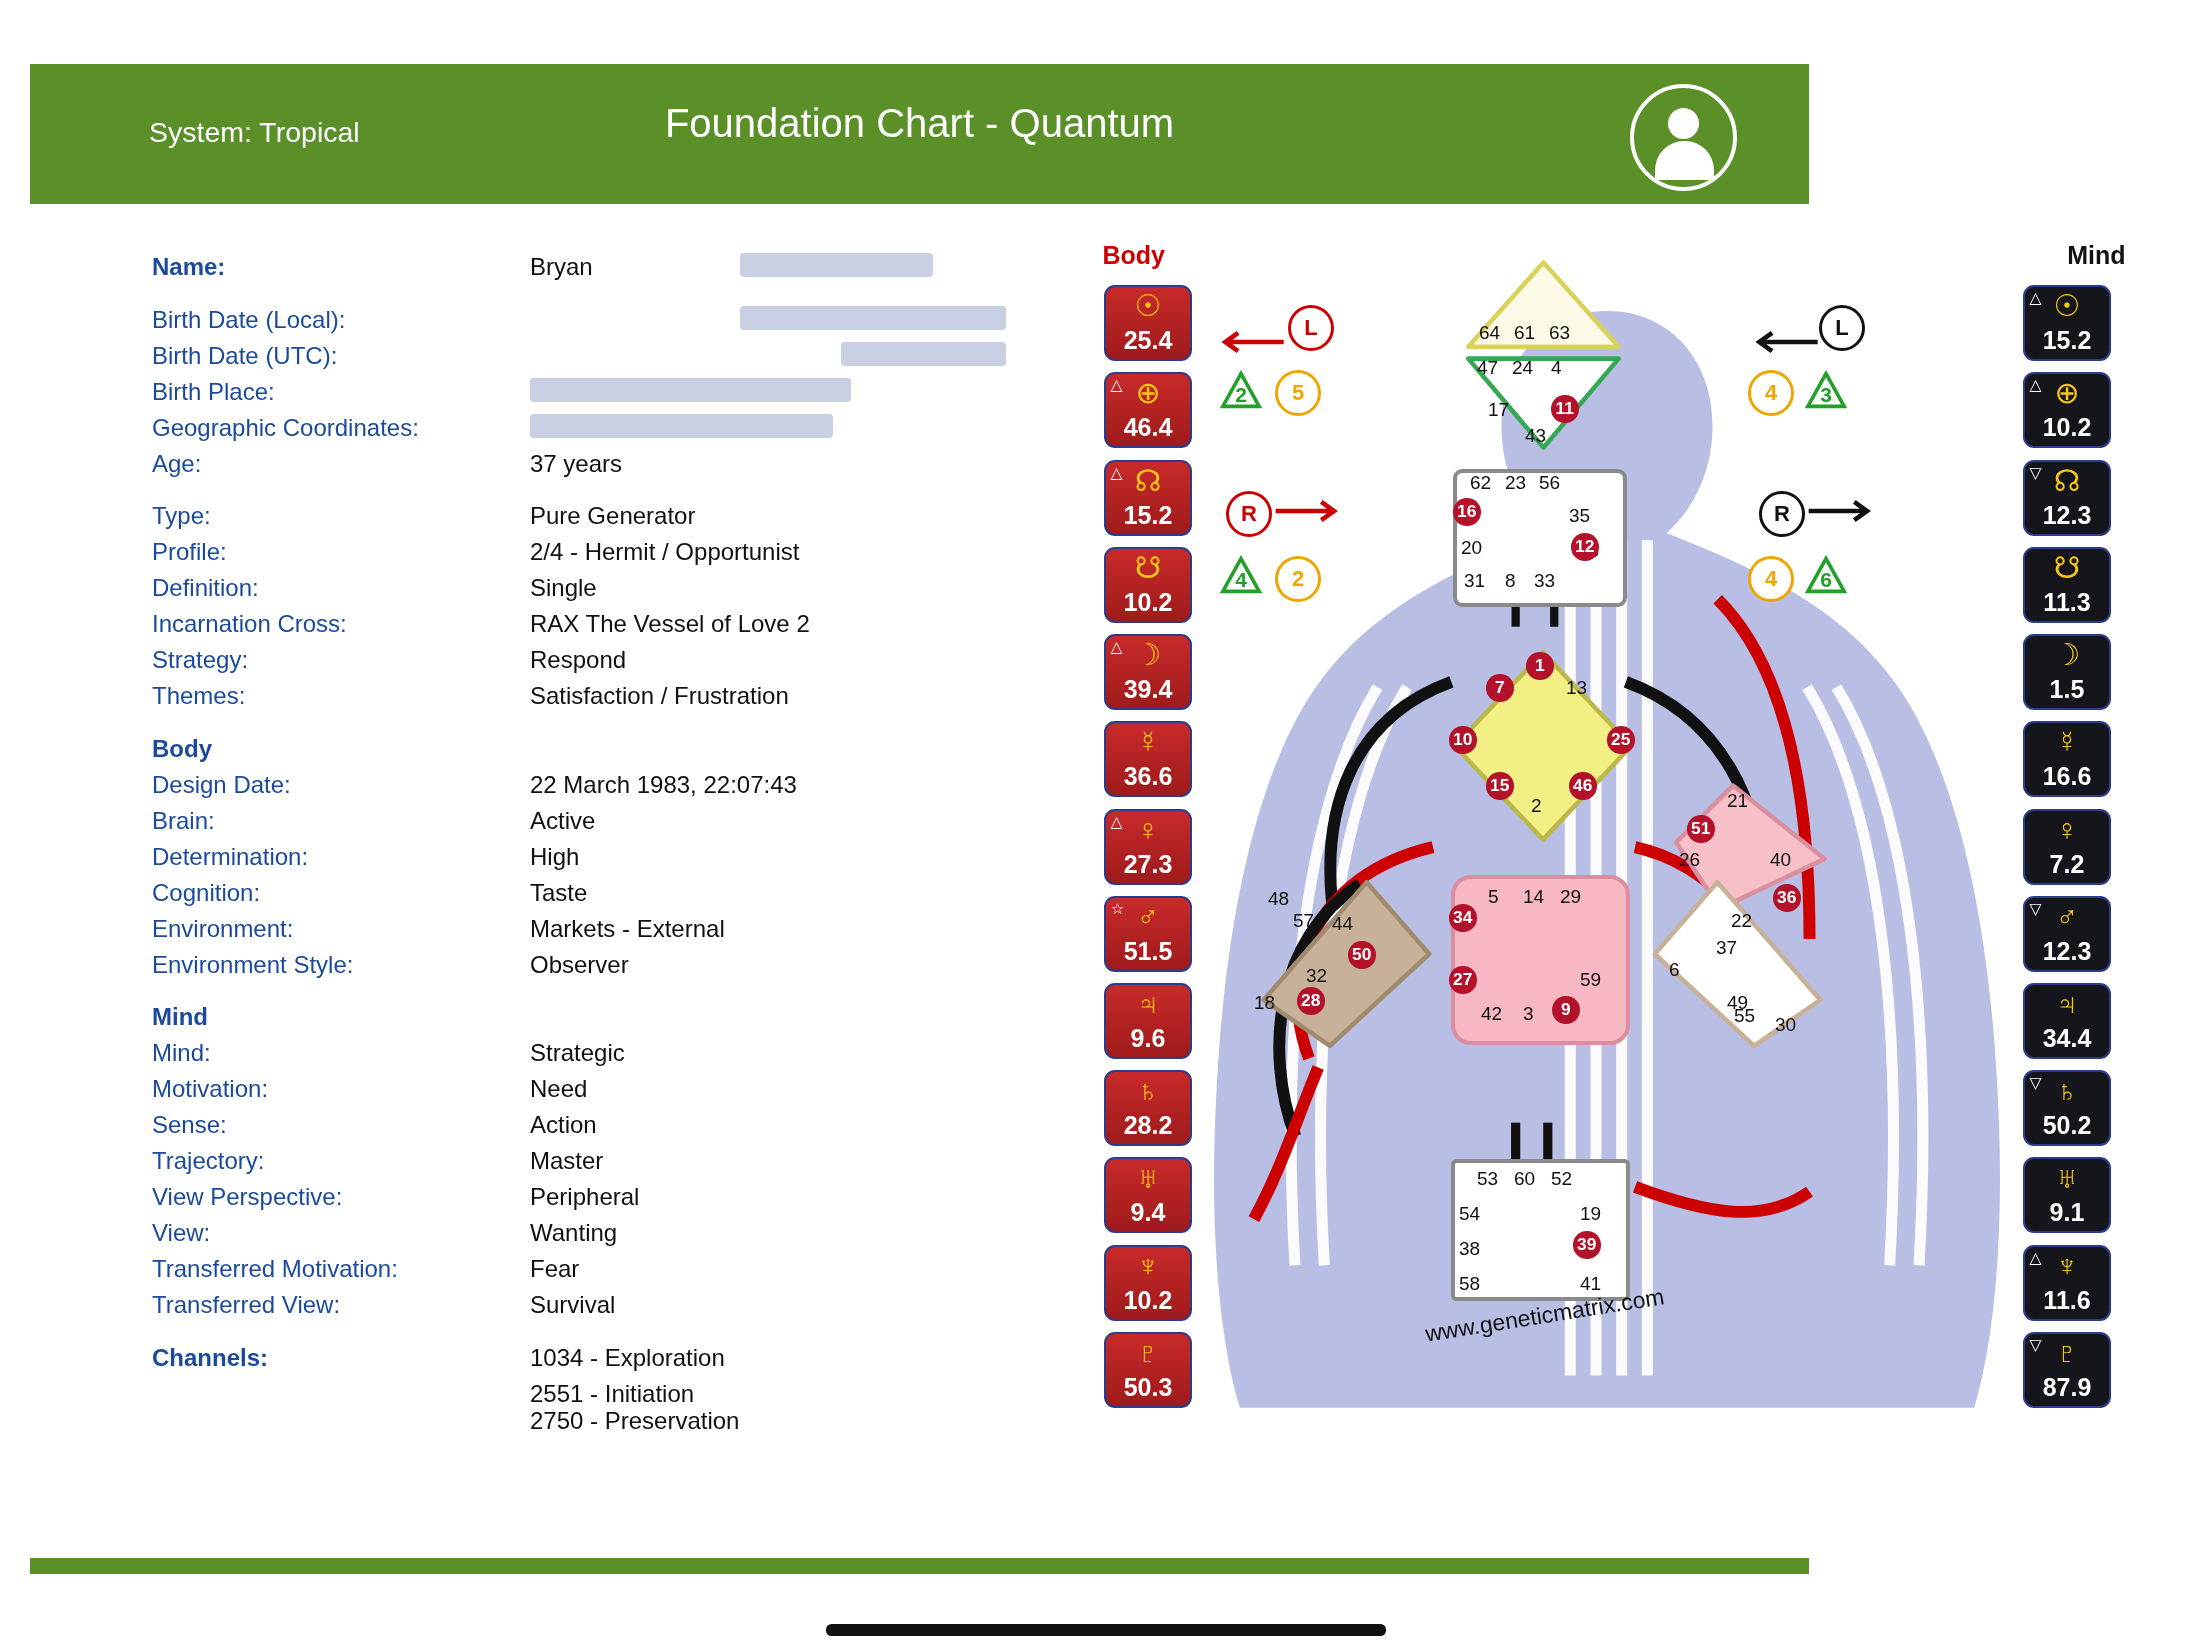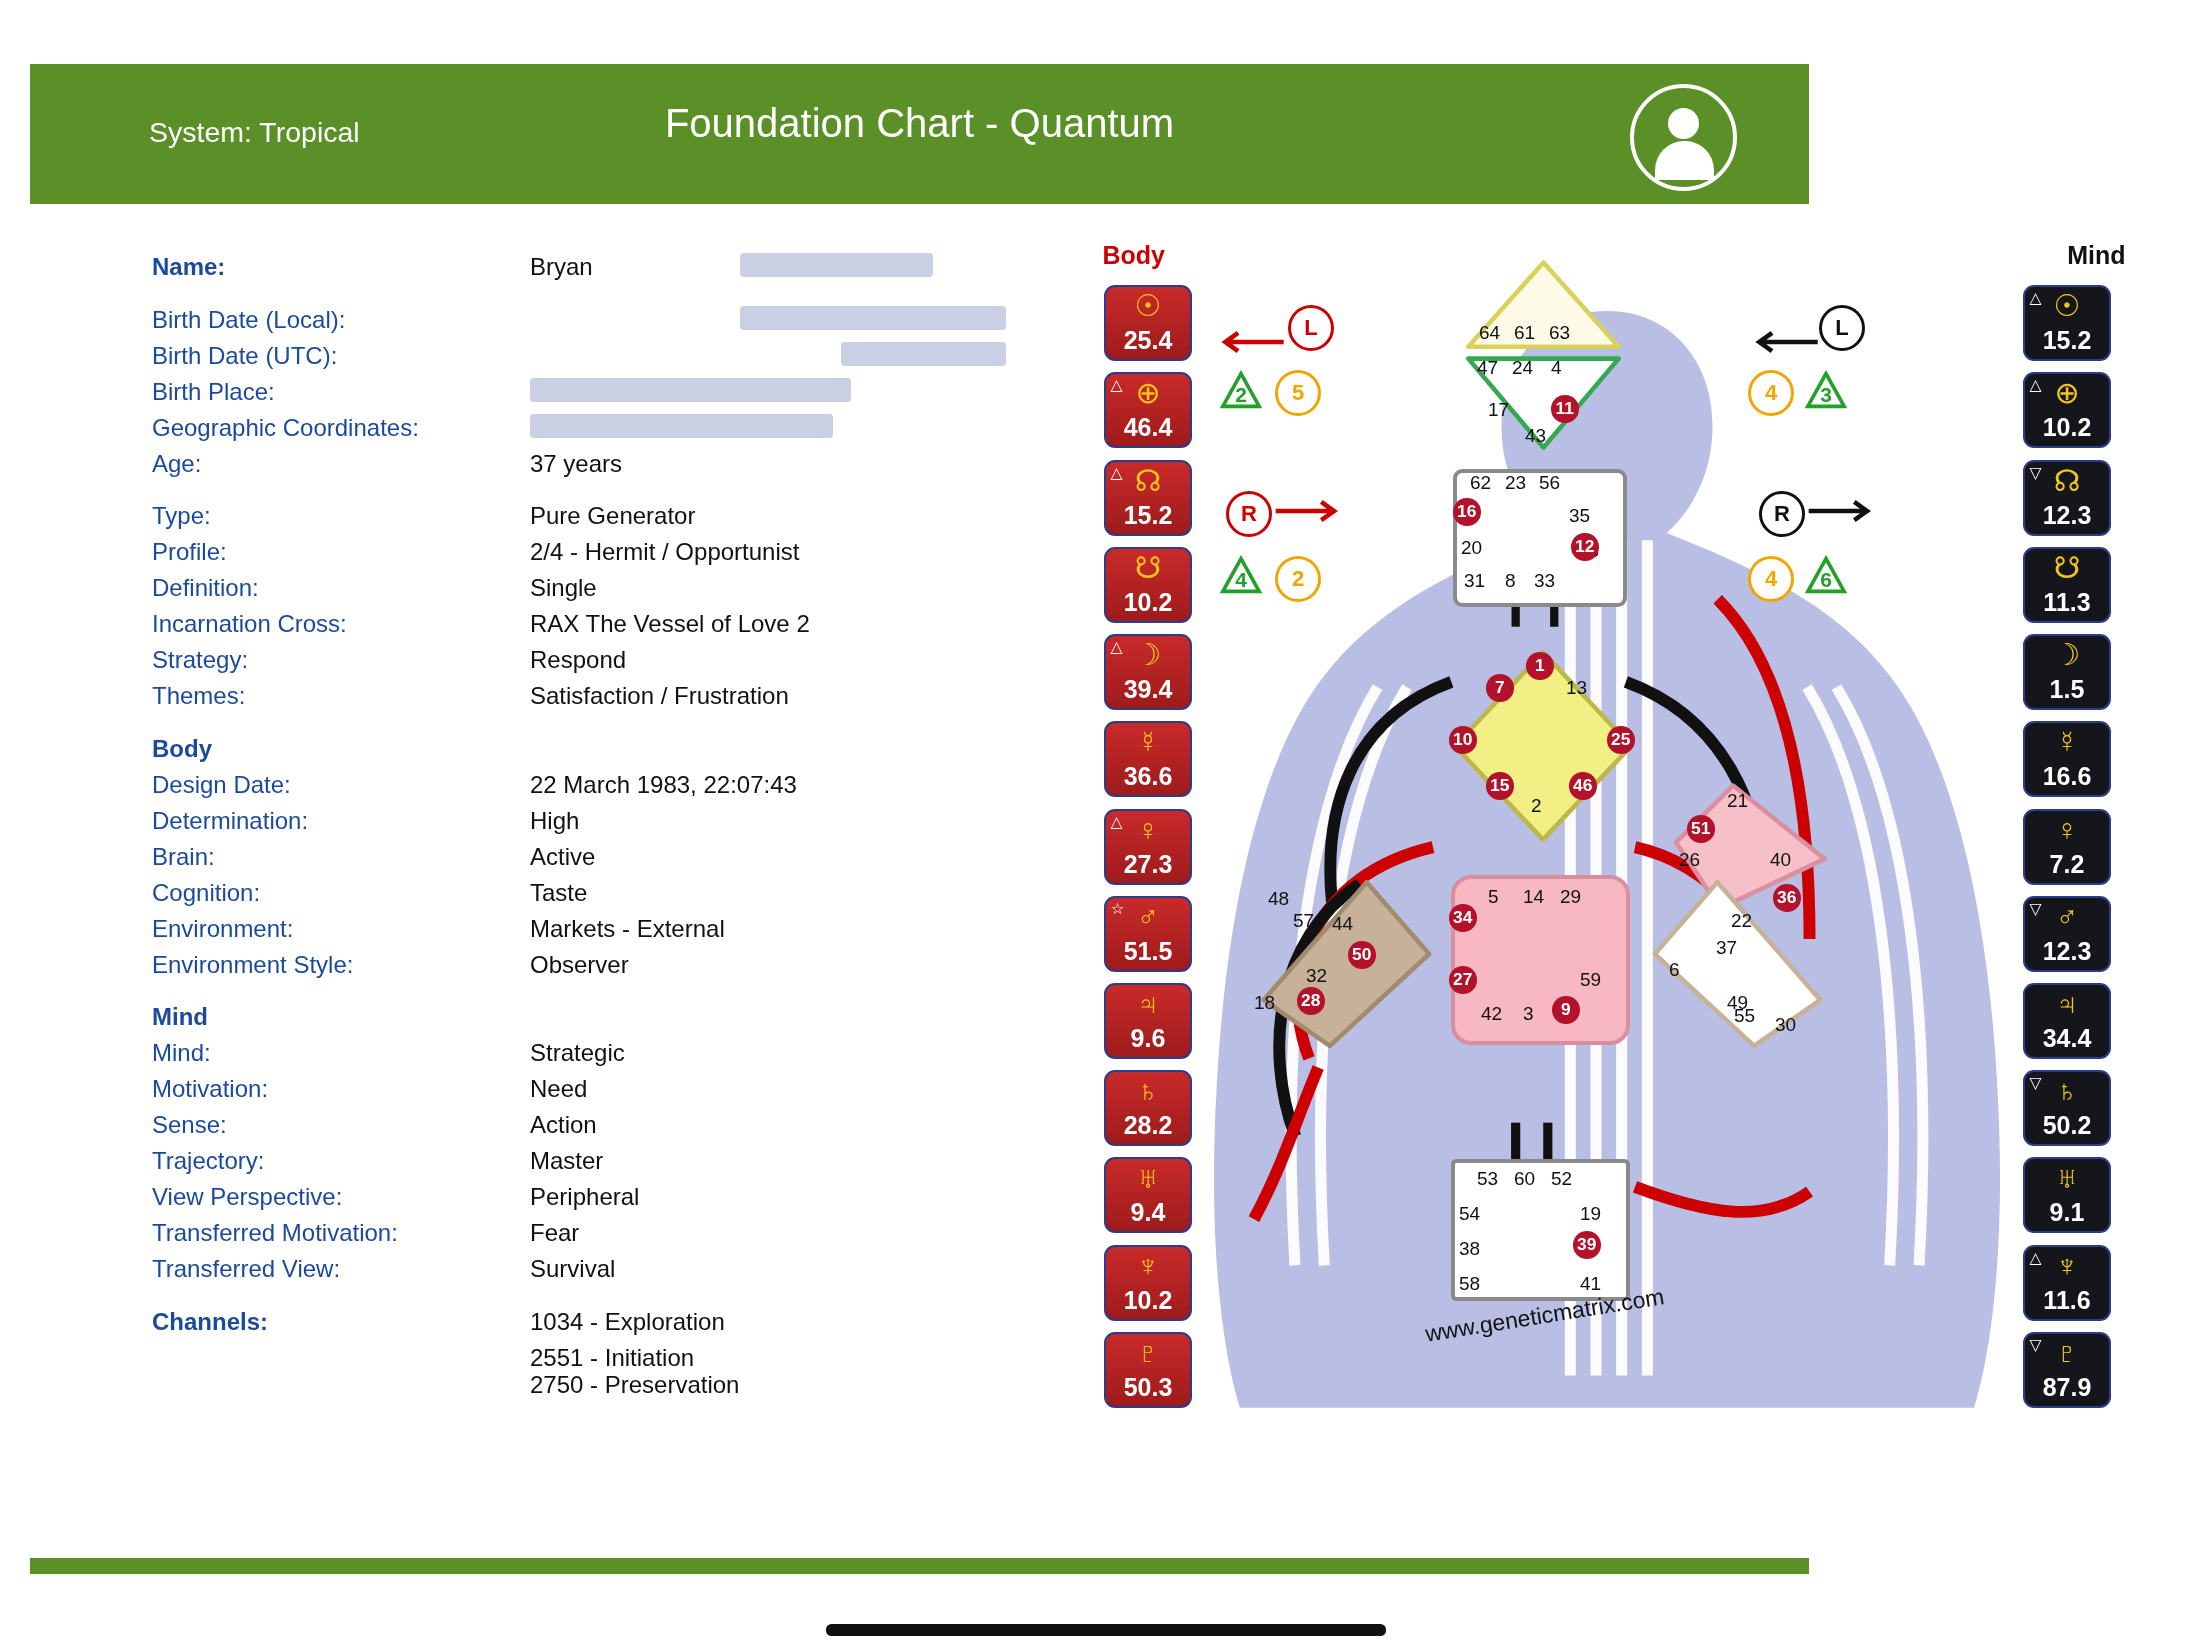--- a/index.html
+++ b/index.html
@@ -124,28 +124,28 @@
     </div>
     <div class="gap"></div>
     <div class="row">
       <div class="lbl bold">Body</div>
     </div>
     <div class="row">
       <div class="lbl">Design Date:</div>
       <div class="val">22 March 1983, 22:07:43</div>
     </div>
     <div class="row">
+      <div class="lbl">Brain:</div>
+      <div class="val">Active</div>
+    </div>
+    <div class="row">
       <div class="lbl">Determination:</div>
       <div class="val">High</div>
     </div>
     <div class="row">
-      <div class="lbl">Brain:</div>
-      <div class="val">Active</div>
-    </div>
-    <div class="row">
       <div class="lbl">Cognition:</div>
       <div class="val">Taste</div>
     </div>
     <div class="row">
       <div class="lbl">Environment:</div>
       <div class="val">Markets - External</div>
     </div>
     <div class="row">
       <div class="lbl">Environment Style:</div>
       <div class="val">Observer</div>
@@ -166,20 +166,24 @@
       <div class="lbl">Sense:</div>
       <div class="val">Action</div>
     </div>
     <div class="row">
       <div class="lbl">Trajectory:</div>
       <div class="val">Master</div>
     </div>
     <div class="row">
       <div class="lbl">View Perspective:</div>
       <div class="val">Peripheral</div>
+    </div>
+    <div class="row">
+      <div class="lbl">View:</div>
+      <div class="val">Wanting</div>
     </div>
     <div class="row">
       <div class="lbl">Transferred Motivation:</div>
       <div class="val">Fear</div>
     </div>
     <div class="row">
       <div class="lbl">Transferred View:</div>
       <div class="val">Survival</div>
     </div>
     <div class="gap"></div>

